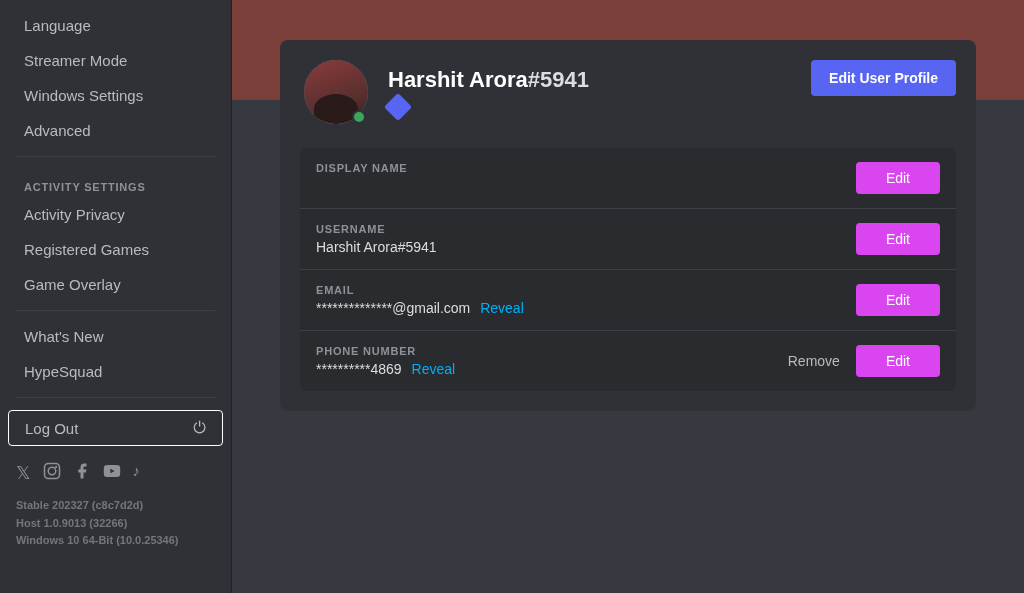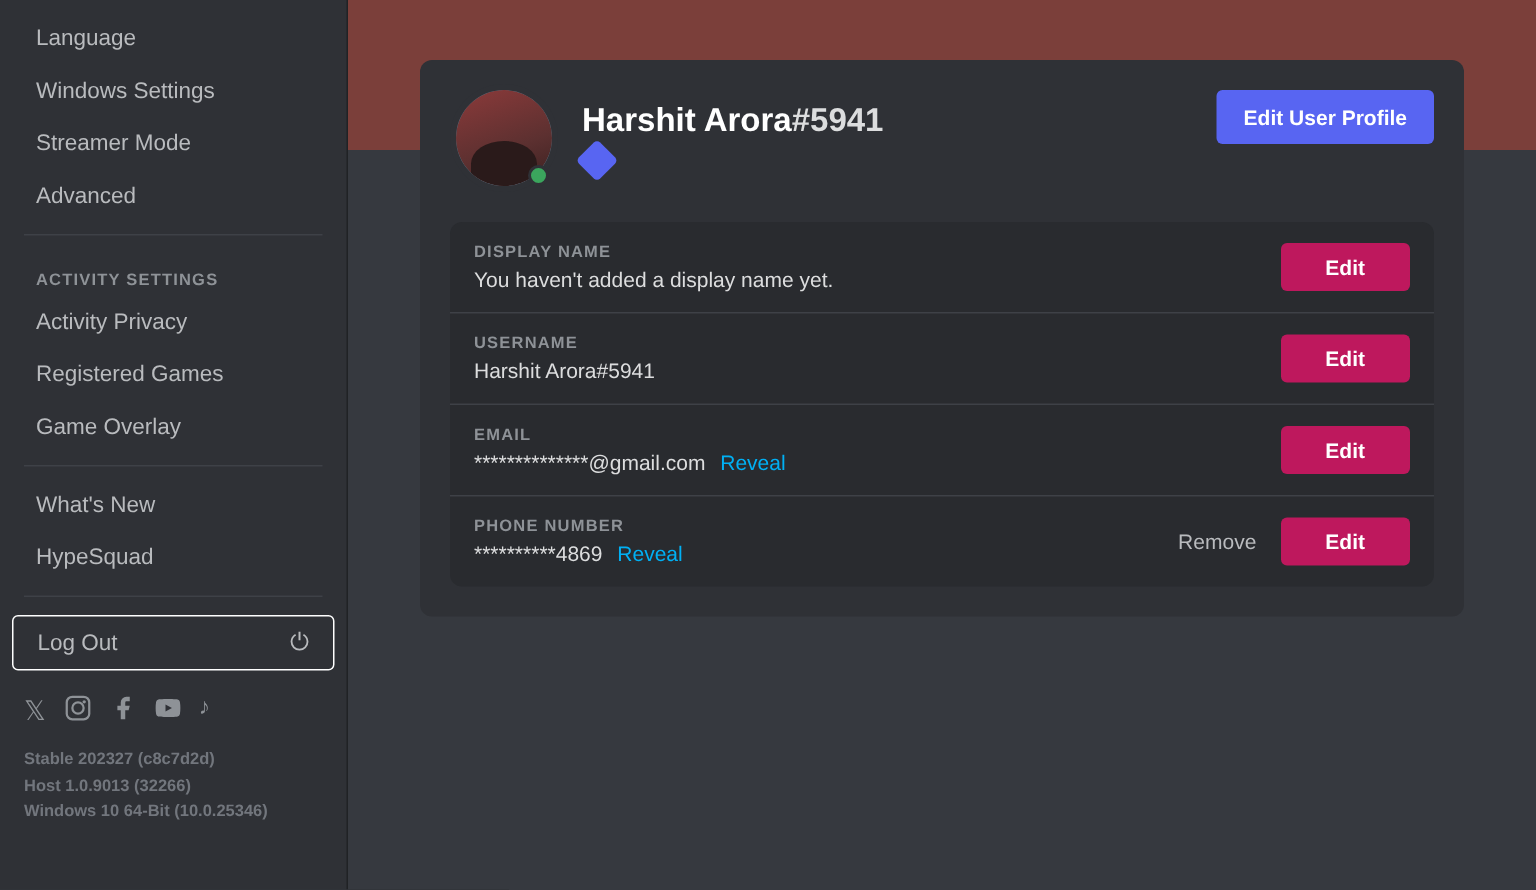--- a/index.html
+++ b/index.html
@@ -249,43 +249,43 @@
     .remove-btn {
       background: transparent;
       color: #b9bbbe;
       border: none;
       font-size: 14px;
       cursor: pointer;
       padding: 6px 8px;
     }
 
     .edit-btn {
-      background: #be185d;
+      background: #d946ef;
       color: #fff;
       border: none;
       border-radius: 4px;
       padding: 8px 30px;
       font-size: 14px;
-      font-weight: 700;
+      font-weight: 400;
       cursor: pointer;
     }
   </style>
 </head>
 <body>
 
 <nav class="sidebar">
 
   <div class="sidebar-item">
     <span>Language</span>
   </div>
   <div class="sidebar-item">
+    <span>Streamer Mode</span>
+  </div>
+  <div class="sidebar-item">
     <span>Windows Settings</span>
-  </div>
-  <div class="sidebar-item">
-    <span>Streamer Mode</span>
   </div>
   <div class="sidebar-item">
     <span>Advanced</span>
   </div>
 
   <div class="sidebar-divider"></div>
 
   <div class="sidebar-section-label">ACTIVITY SETTINGS</div>
 
   <div class="sidebar-item">
@@ -368,21 +368,20 @@
         </div>
 
         <button class="edit-profile-btn">Edit User Profile</button>
       </div>
 
       <div class="profile-fields">
 
         <div class="profile-field">
           <div class="field-info">
             <div class="field-label">DISPLAY NAME</div>
-            <div class="field-value">You haven't added a display name yet.</div>
           </div>
           <div class="field-actions">
             <button class="edit-btn">Edit</button>
           </div>
         </div>
 
         <div class="profile-field">
           <div class="field-info">
             <div class="field-label">USERNAME</div>
             <div class="field-value">Harshit Arora#5941</div>

